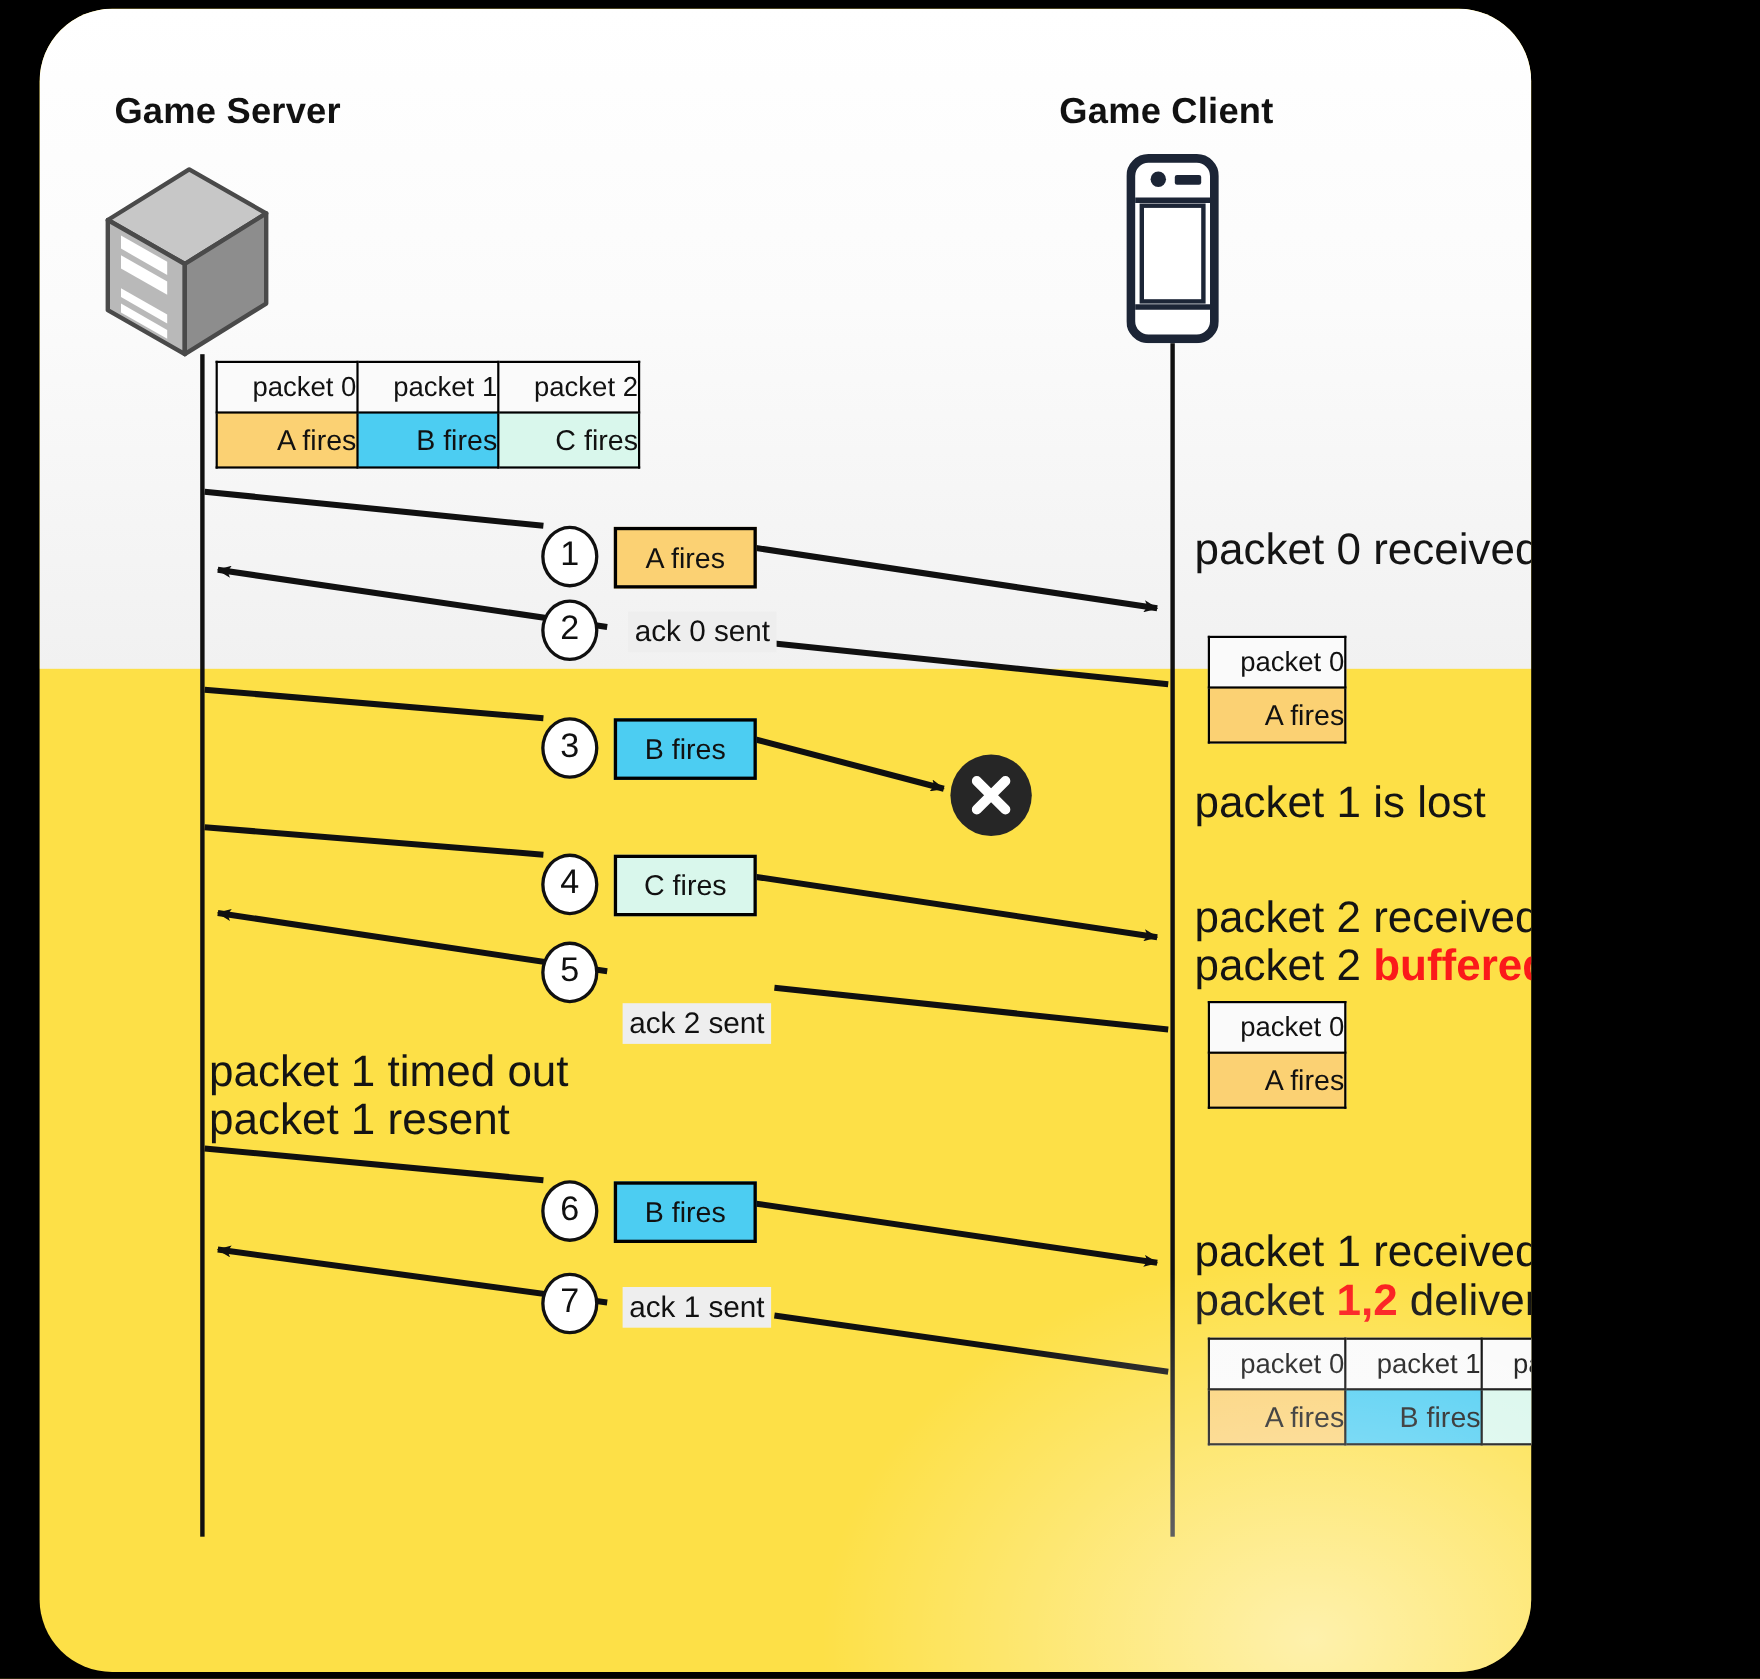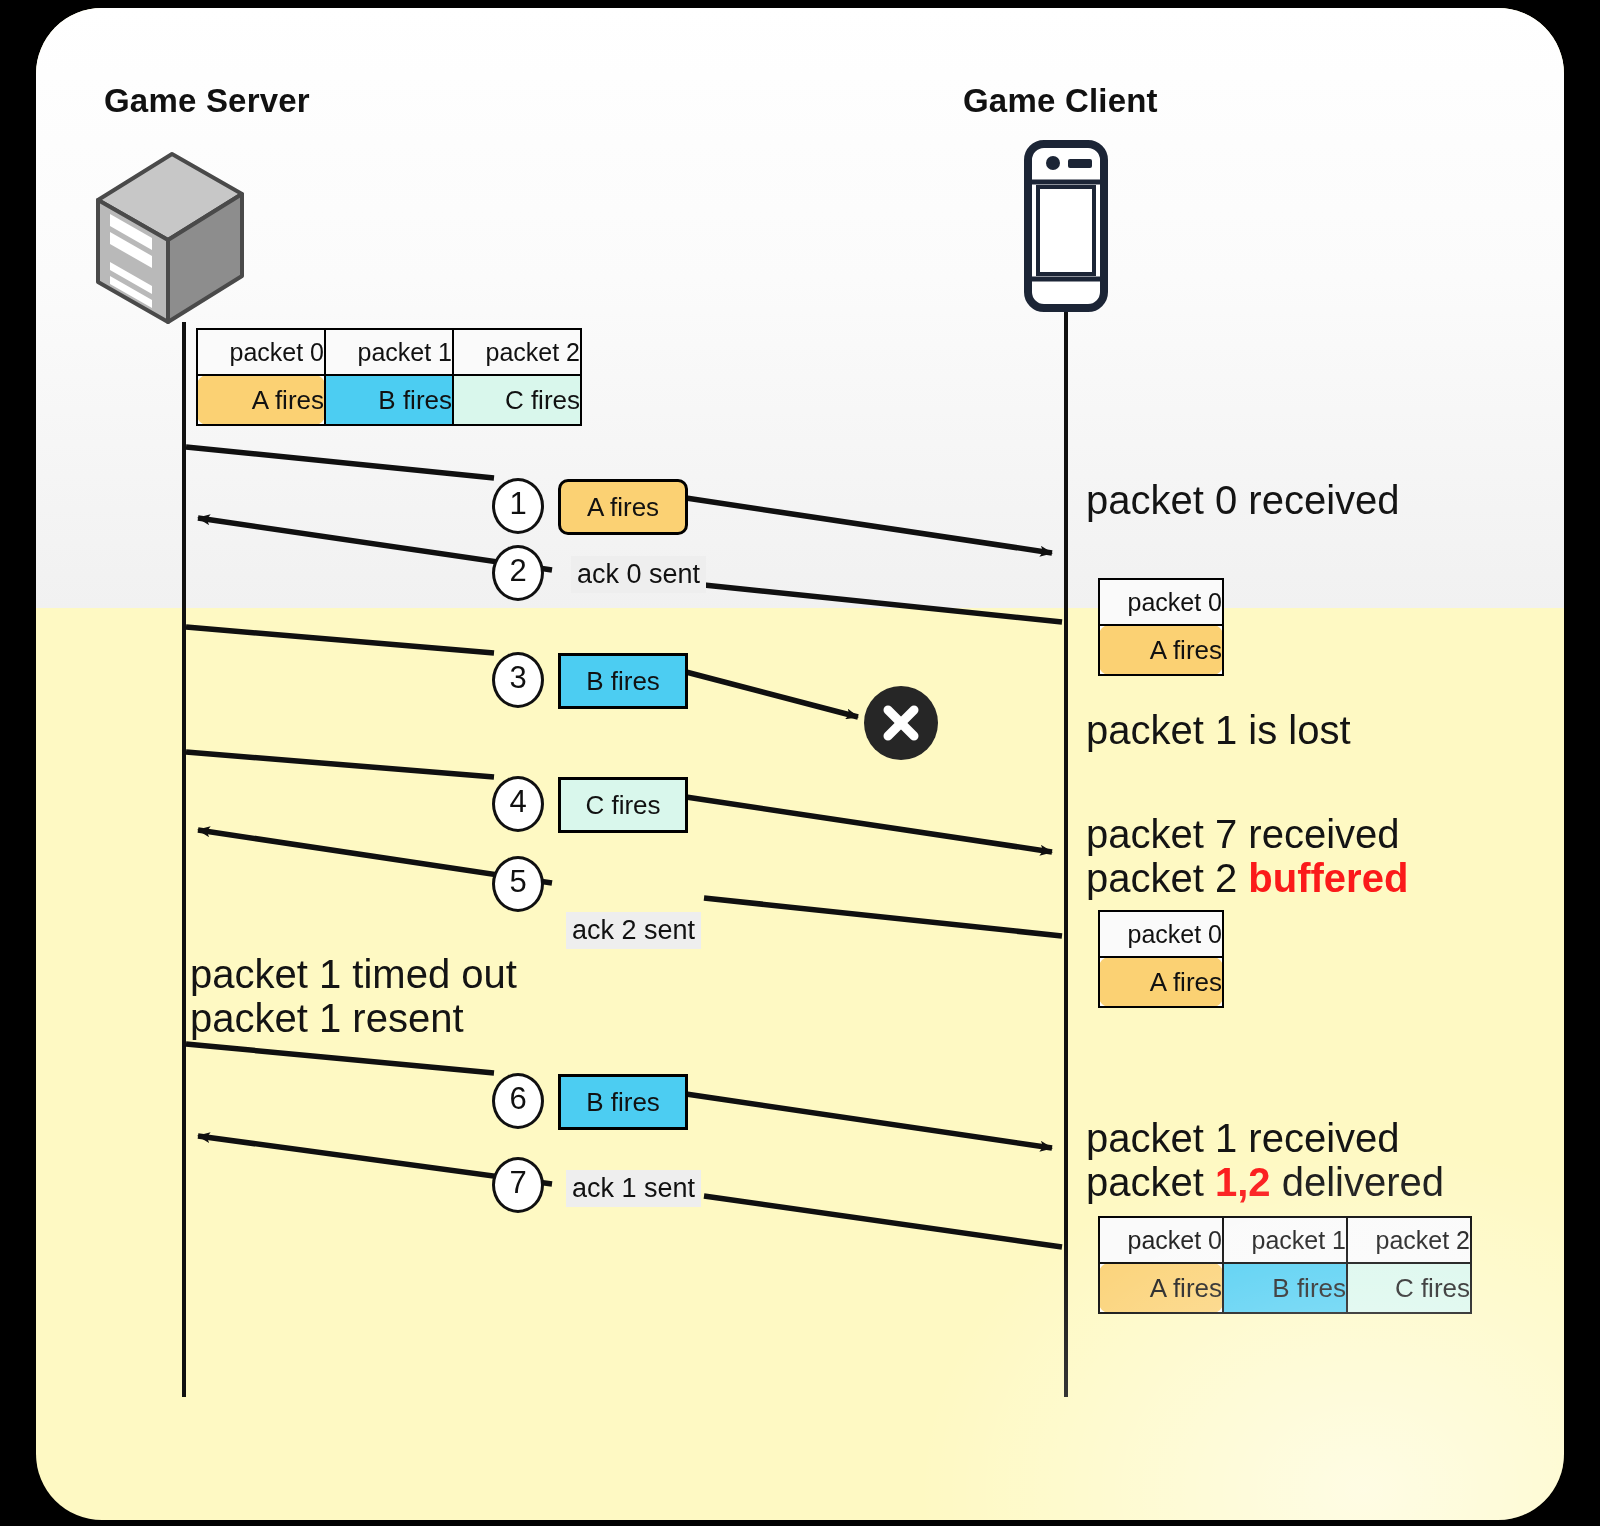--- a/index.html
+++ b/index.html
@@ -10,23 +10,23 @@
   body {
     width: 1600px;
     height: 1526px;
     font-family: "Liberation Sans", sans-serif;
     overflow: hidden;
   }
   #card {
     position: absolute;
     left: 36px;
     top: 8px;
-    width: 1528px;
+    width: 1356px;
     height: 1512px;
-    background: #fef9c3;
+    background: #fde047;
     border-radius: 66px;
     overflow: hidden;
   }
   #card::before {
     content: "";
     position: absolute;
     left: 0; top: 0; right: 0; height: 600px;
     background: linear-gradient(180deg, #ffffff 0%, #fbfbfb 45%, #f1f1f1 100%);
     pointer-events: none;
   }
@@ -85,21 +85,21 @@
     text-align: right;
     font-size: 25px;
     color: #111111;
     padding: 0;
     line-height: 1;
     white-space: nowrap;
     margin-left: 20px;
   }
   .ptable td.hdr { background: #fafafa; height: 44px; font-size: 25px; }
   .ptable td.val { height: 48px; font-size: 26px; }
-  .c-orange { background: #fbd173; border-radius: 10px; }
+  .c-orange { background: #fbd173; }
   .c-cyan   { background: #4ccdf2; }
   .c-mint   { background: #d9f7ec; }
 
   #table-server-queue { left: 196px; top: 328px; }
   #table-server-queue td { width: 126px; }
 
   #table-client-1 { left: 1098px; top: 578px; }
   #table-client-1 td { width: 122px; }
   #table-client-2 { left: 1098px; top: 910px; }
   #table-client-2 td { width: 122px; }
@@ -290,21 +290,21 @@
       <div>packet 1 resent</div>
     </div>
 
     <div class="note" id="note-client-1">
       <div>packet 0 received</div>
     </div>
 
     <div class="note" id="note-client-lost">packet 1 is lost</div>
 
     <div class="note" id="note-client-2">
-      <div>packet 7 received</div>
+      <div>packet 2 received</div>
       <div><span>packet 2 </span><span class="hl">buffered</span></div>
     </div>
 
     <div class="note" id="note-client-3">
       <div>packet 1 received</div>
       <div><span>packet </span><span class="hl">1,2</span><span> delivered</span></div>
     </div>
 
     <table class="ptable" id="table-client-1">
       <tbody>

